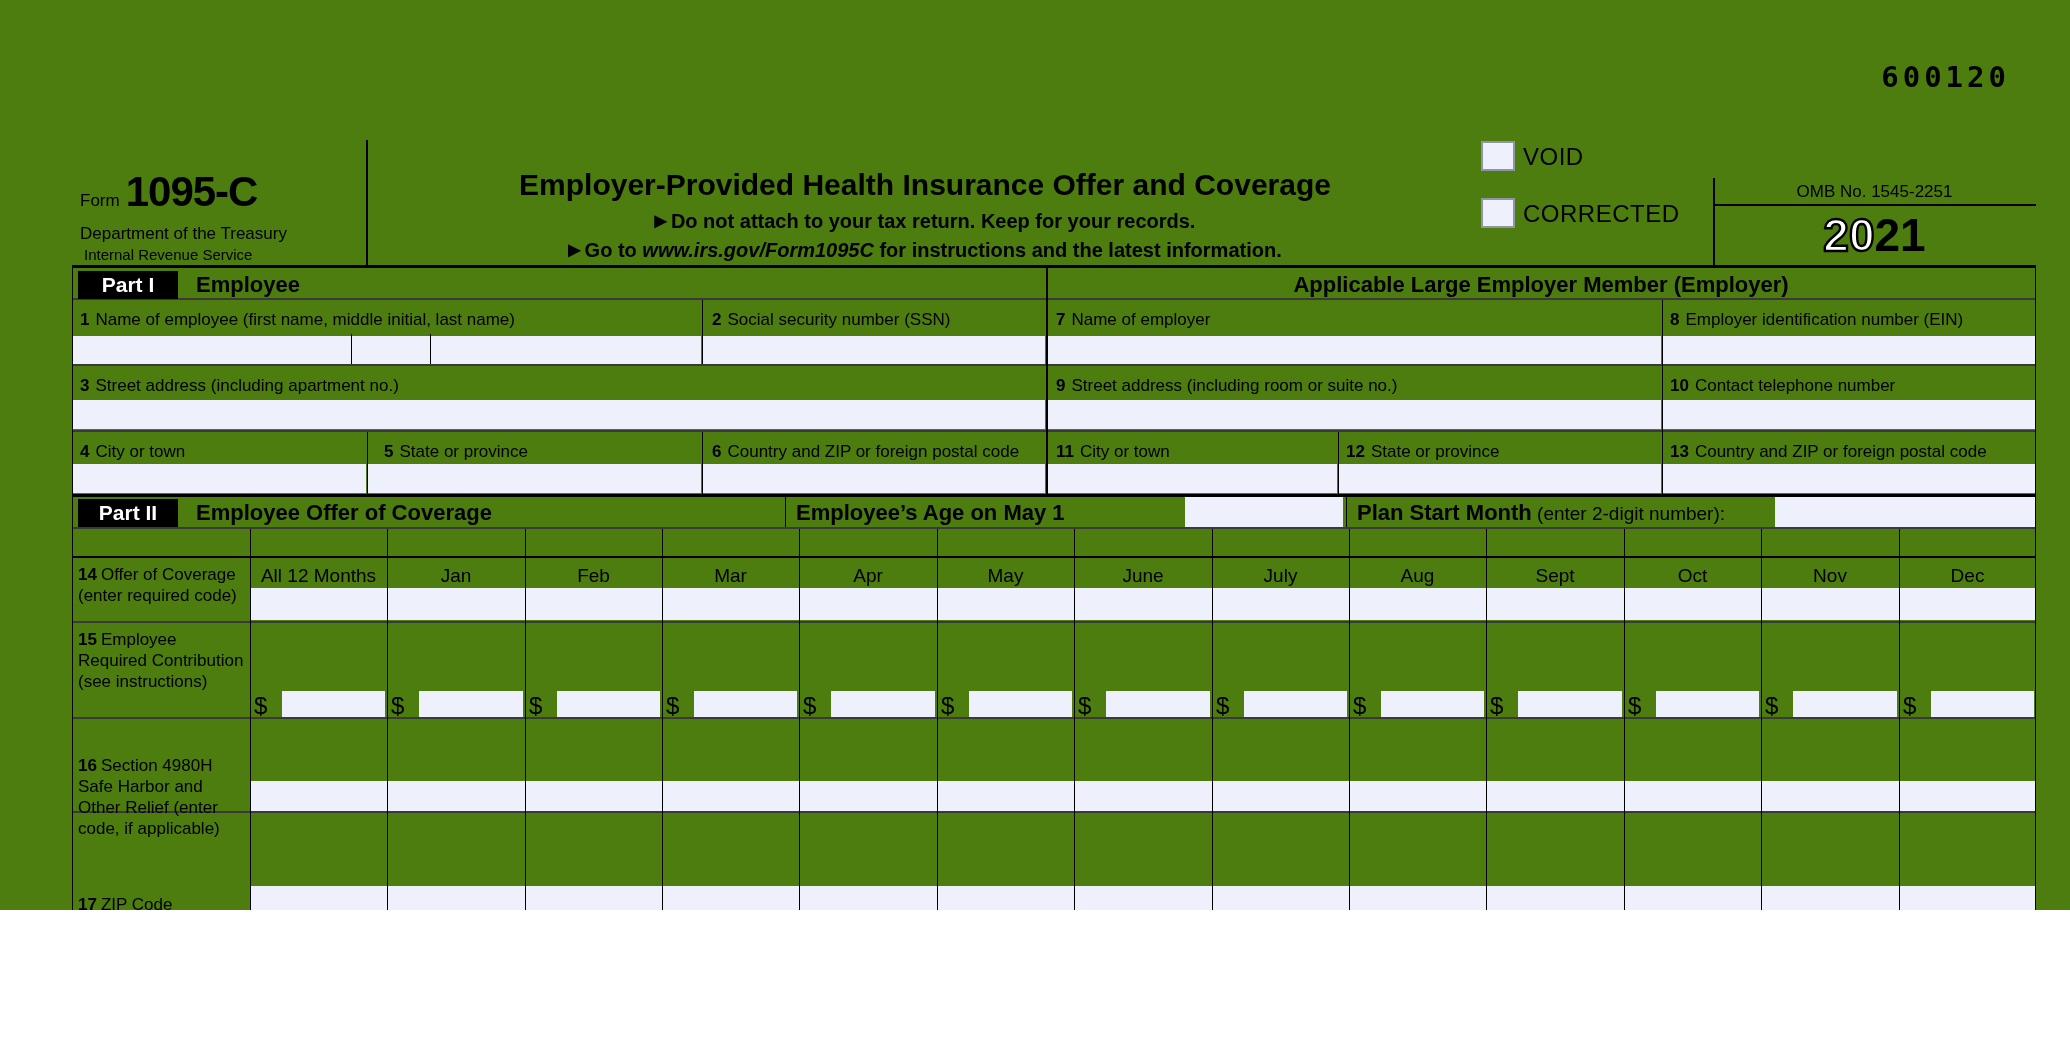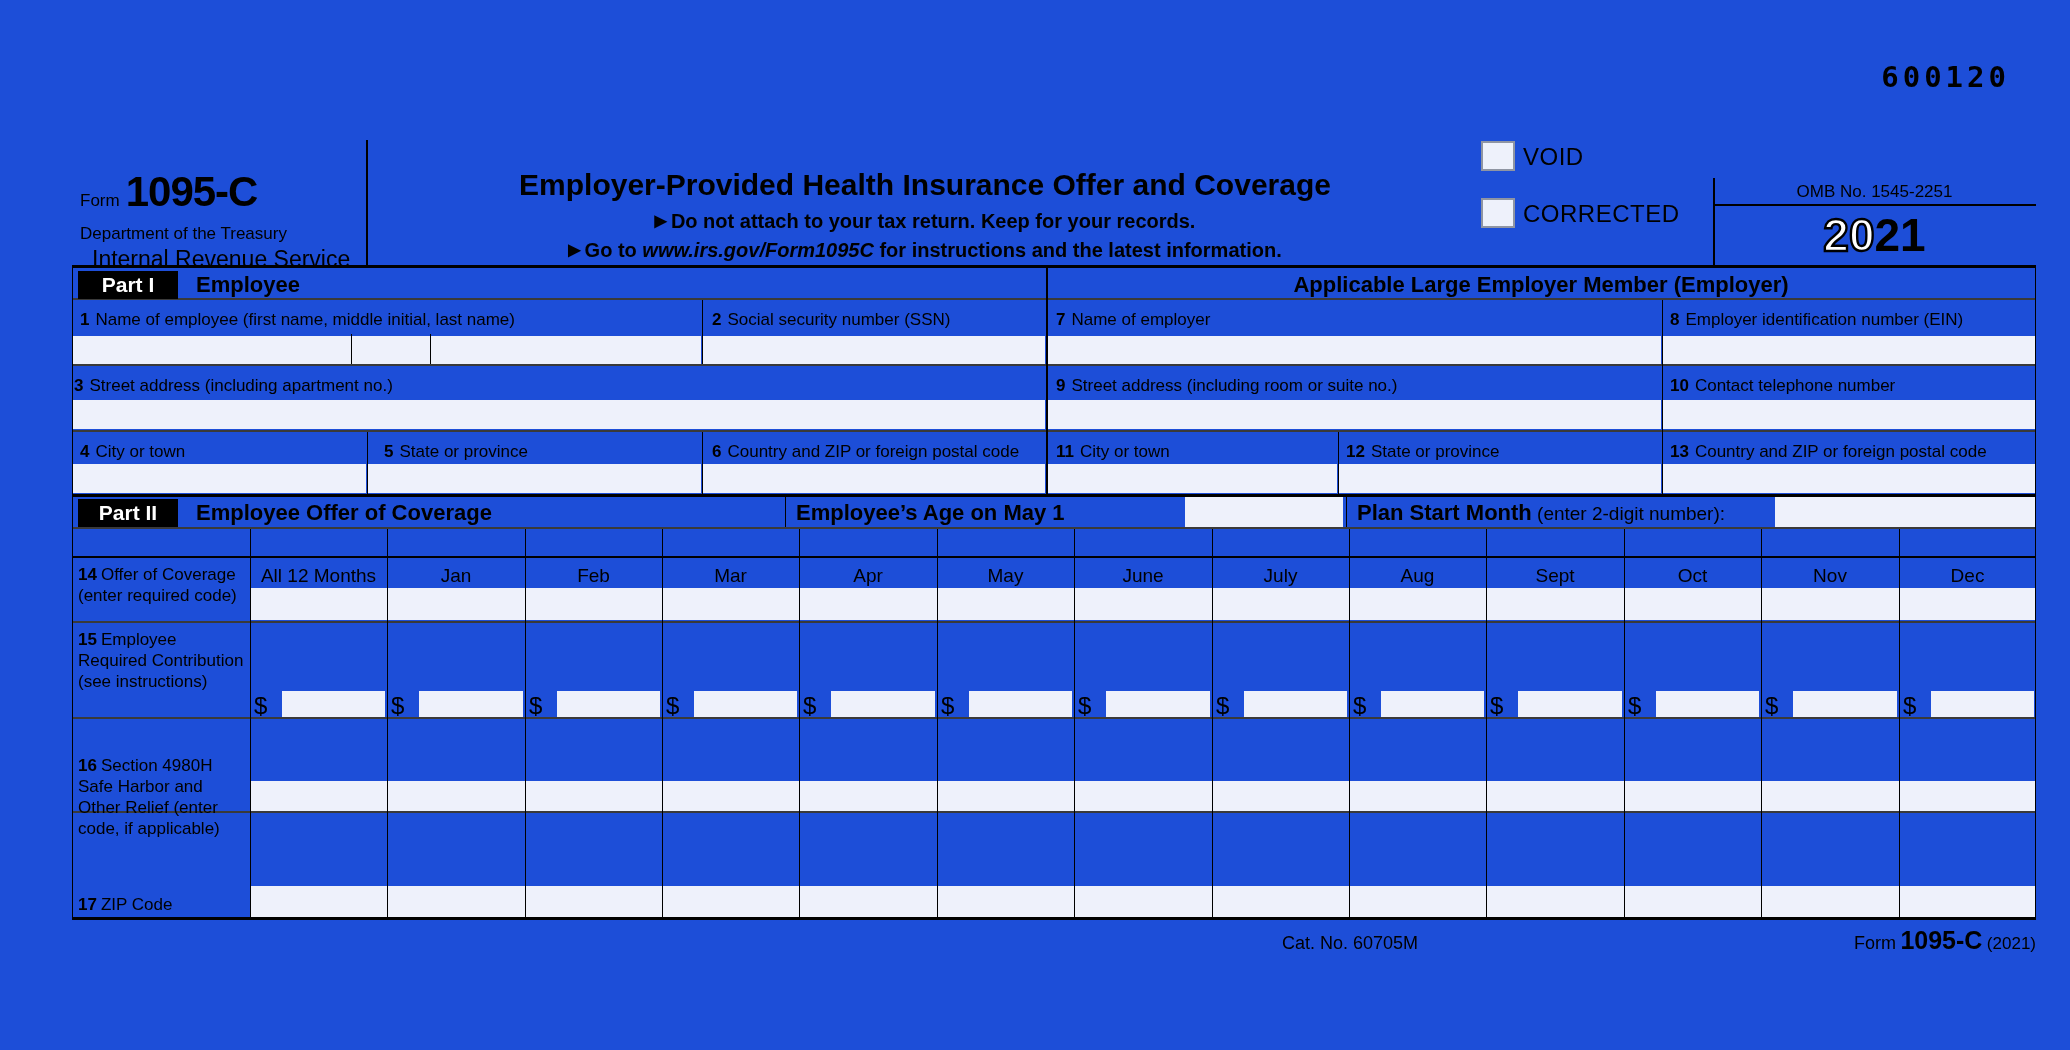--- a/index.html
+++ b/index.html
@@ -1,16 +1,16 @@
 <!DOCTYPE html>
 <html><head>
 <meta charset="utf-8">
 <style>
   html,body{margin:0;padding:0;background:#fff;}
-  #page{position:relative;width:2070px;height:1050px;background:#1d4ed8;overflow:hidden;
+  #page{position:relative;width:2070px;height:910px;background:#4d7c0f;overflow:hidden;
         font-family:"Liberation Sans",sans-serif;color:#000;}
   .abs{position:absolute;}
   .hl{position:absolute;background:#000;height:2px;z-index:4;}
   .hl.thick{height:3px;}
   .hl.mid{background:#3a3a3a;}
   .vl{position:absolute;background:#000;width:1px;z-index:4;}
   .vl.w2{width:2px;}
   .band{position:absolute;background:#eef1fb;z-index:1;}
   .flabel{position:absolute;font-size:17px;line-height:20px;z-index:5;}
   .flabel b{font-weight:bold;margin-right:6px;}
@@ -30,21 +30,21 @@
 <body>
 
 <div id="page">
 
   <div class="abs" style="left:1800px;top:60px;width:210px;text-align:right;font-family:'DejaVu Sans Mono',monospace;font-weight:600;font-size:29px;letter-spacing:4px;">600120</div>
 
   <div class="abs" style="left:80px;top:168px;z-index:5;">
     <span style="font-size:17px;">Form</span><span style="font-size:42px;font-weight:800;letter-spacing:-1px;margin-left:6px;">1095-C</span>
   </div>
   <div class="abs" style="left:80px;top:224px;font-size:17px;z-index:5;">Department of the Treasury</div>
-  <div class="abs" style="left:92px;top:246px;font-size:23px;z-index:5;">Internal Revenue Service</div>
+  <div class="abs" style="left:84px;top:246px;font-size:15px;z-index:5;">Internal Revenue Service</div>
   <div class="vl w2" style="left:366px;top:140px;height:125px;"></div>
 
   <div class="abs" style="left:370px;top:168px;width:1110px;text-align:center;font-size:30px;font-weight:bold;z-index:5;">Employer-Provided Health Insurance Offer and Coverage</div>
   <div class="abs" style="left:370px;top:210px;width:1110px;text-align:center;font-size:20px;font-weight:bold;z-index:5;">
     <span style="font-size:16px;vertical-align:2px;margin-right:4px;">▶</span><span>Do not attach to your tax return. Keep for your records.</span>
   </div>
   <div class="abs" style="left:370px;top:239px;width:1110px;text-align:center;font-size:20px;font-weight:bold;z-index:5;">
     <span style="font-size:16px;vertical-align:2px;margin-right:4px;">▶</span><span>Go to </span><span style="font-style:italic;">www.irs.gov/Form1095C</span><span> for instructions and the latest information.</span>
   </div>
 
@@ -72,21 +72,21 @@
   <div class="flabel" style="left:1670px;top:310px;width:362px;"><b>8</b><span>Employer identification number (EIN)</span></div>
   <div class="band" style="left:73px;top:336px;width:628px;height:29px;"></div>
   <div class="band" style="left:703px;top:336px;width:342px;height:29px;"></div>
   <div class="band" style="left:1047px;top:336px;width:614px;height:29px;"></div>
   <div class="band" style="left:1663px;top:336px;width:372px;height:29px;"></div>
   <div class="vl" style="left:351px;top:334px;height:32px;"></div>
   <div class="vl" style="left:430px;top:334px;height:32px;"></div>
   <div class="vl" style="left:702px;top:300px;height:66px;"></div>
   <div class="hl mid" style="left:72px;top:364px;width:1964px;"></div>
 
-  <div class="flabel" style="left:74px;top:376px;"><b>3</b><span>Street address (including apartment no.)</span></div>
+  <div class="flabel" style="left:80px;top:376px;"><b>3</b><span>Street address (including apartment no.)</span></div>
   <div class="flabel" style="left:1056px;top:376px;"><b>9</b><span>Street address (including room or suite no.)</span></div>
   <div class="flabel" style="left:1670px;top:376px;"><b>10</b><span>Contact telephone number</span></div>
   <div class="band" style="left:73px;top:400px;width:972px;height:29px;"></div>
   <div class="band" style="left:1047px;top:400px;width:614px;height:29px;"></div>
   <div class="band" style="left:1663px;top:400px;width:372px;height:29px;"></div>
   <div class="hl mid" style="left:72px;top:430px;width:1964px;"></div>
 
   <div class="flabel" style="left:80px;top:442px;"><b>4</b><span>City or town</span></div>
   <div class="flabel" style="left:376px;top:442px;margin-left:8px;"><b>5</b><span>State or province</span></div>
   <div class="flabel" style="left:712px;top:442px;"><b>6</b><span>Country and ZIP or foreign postal code</span></div>

